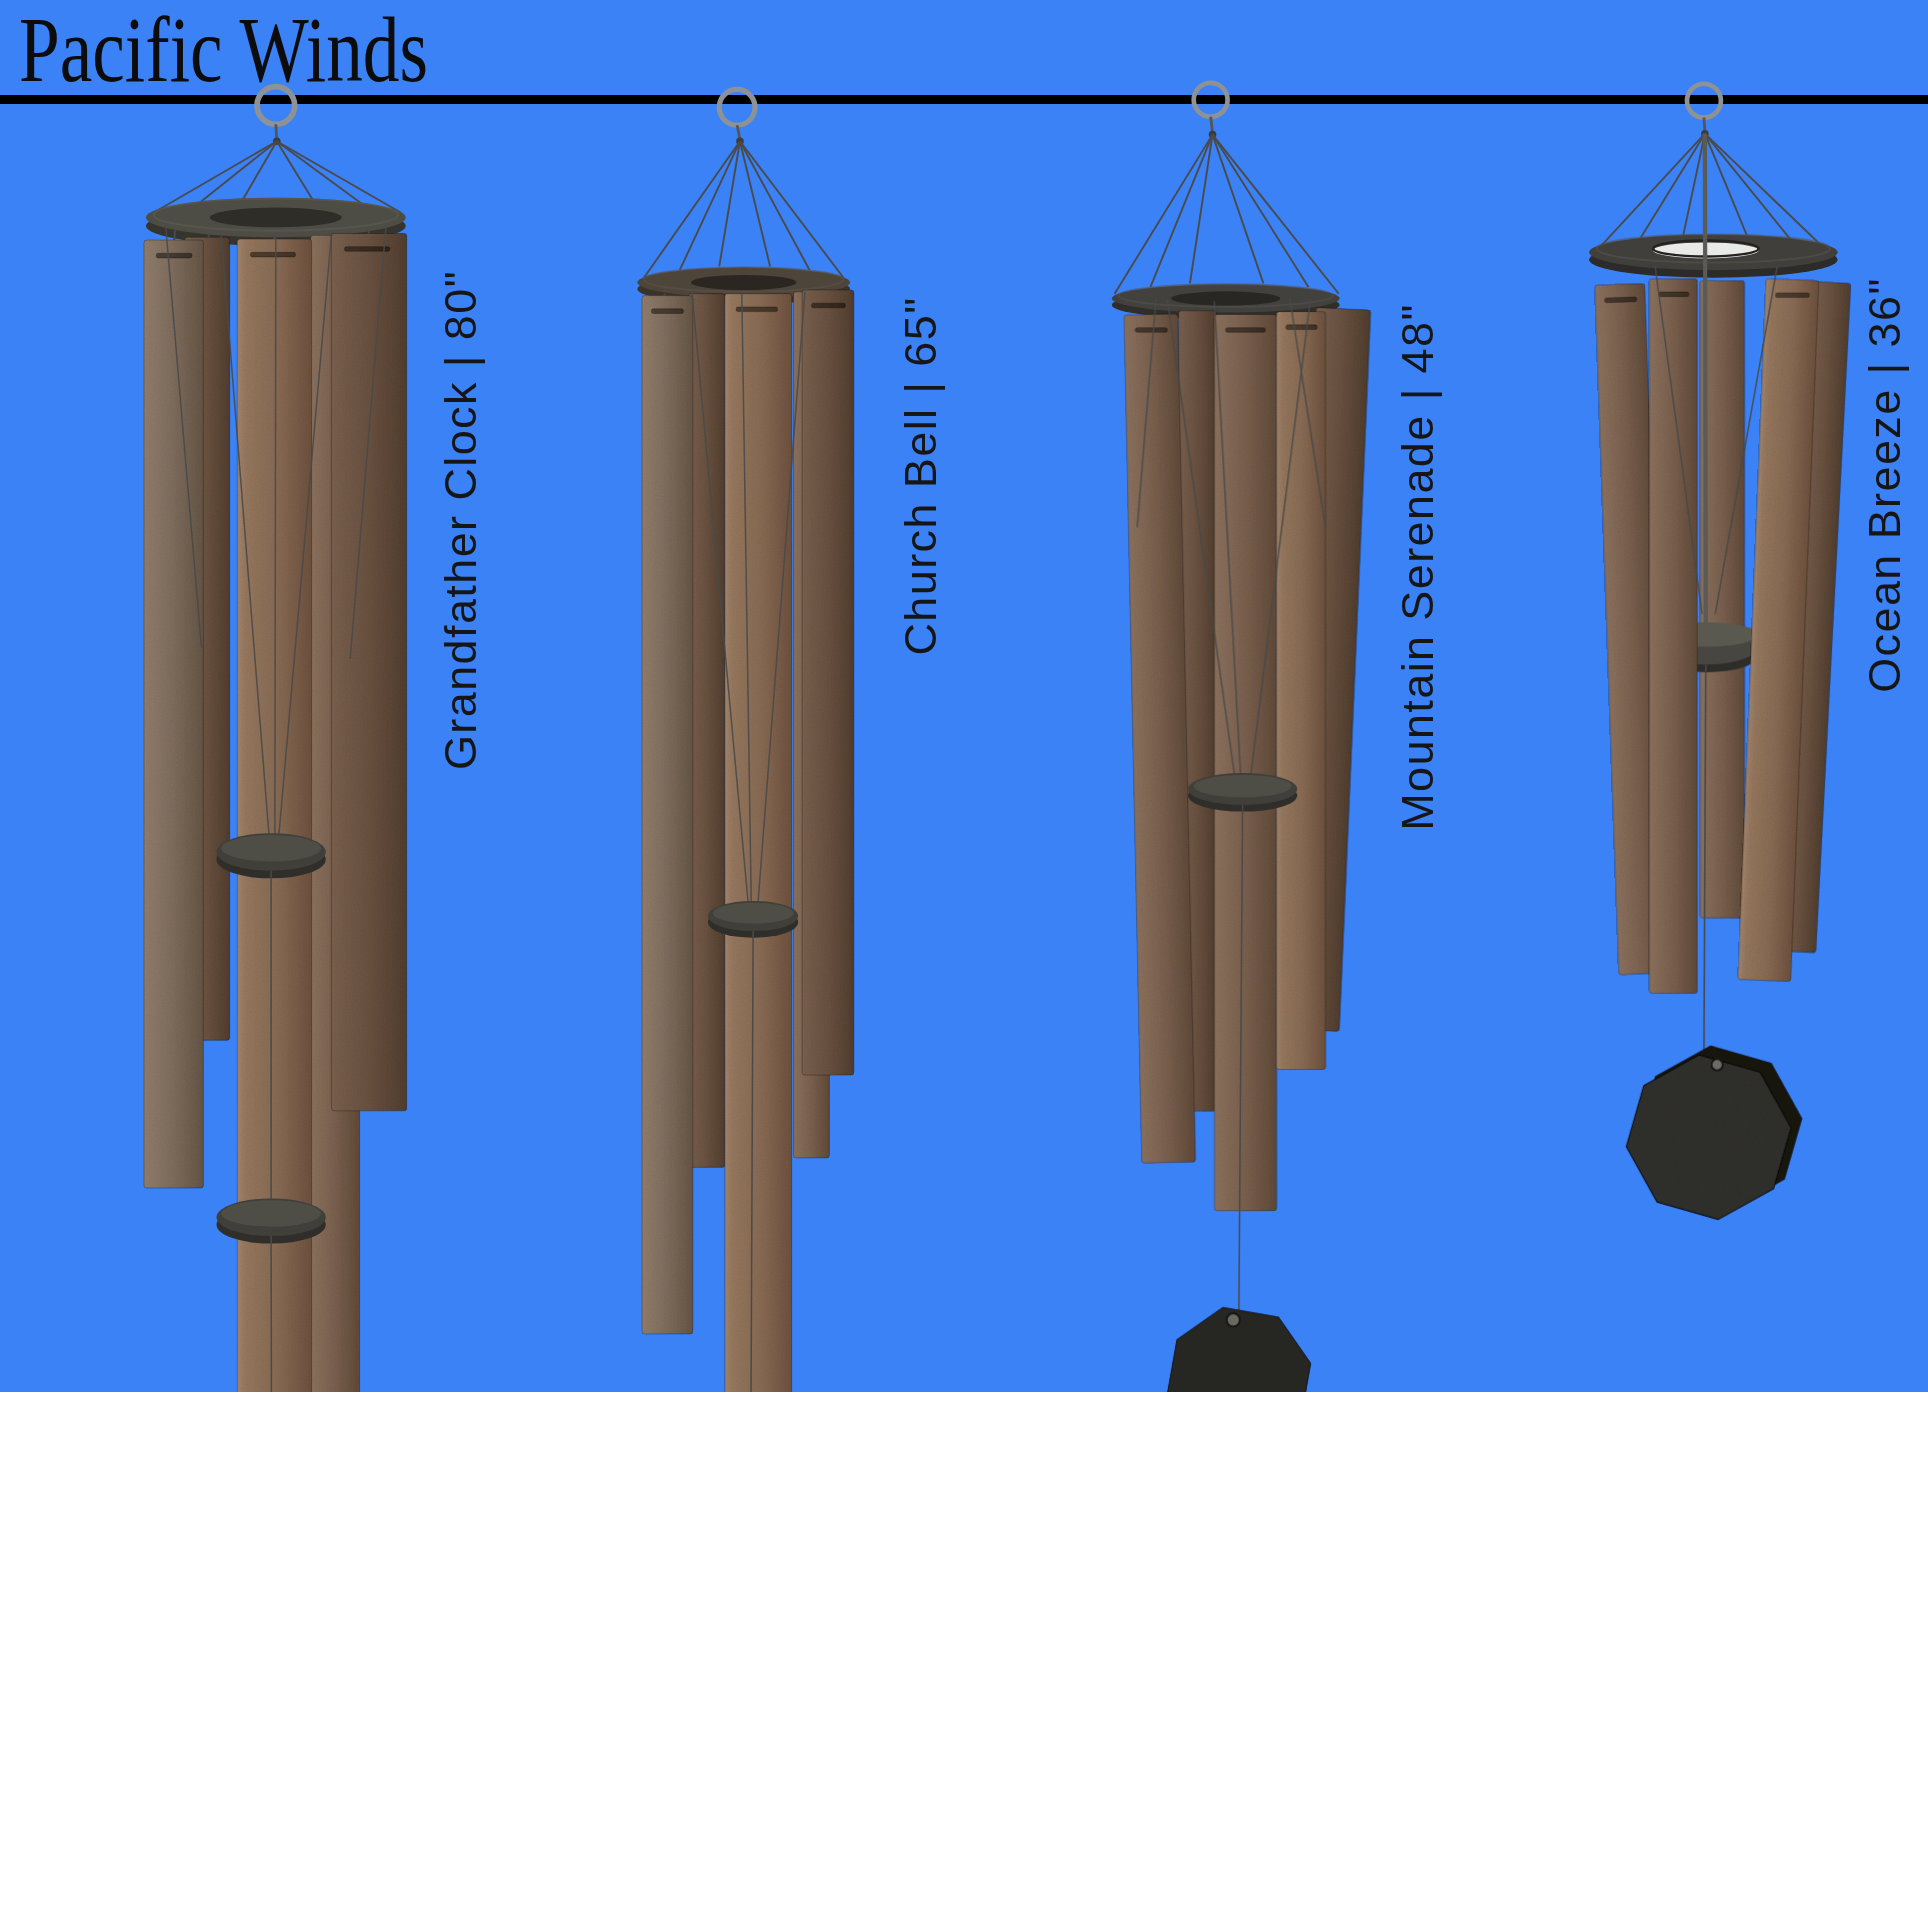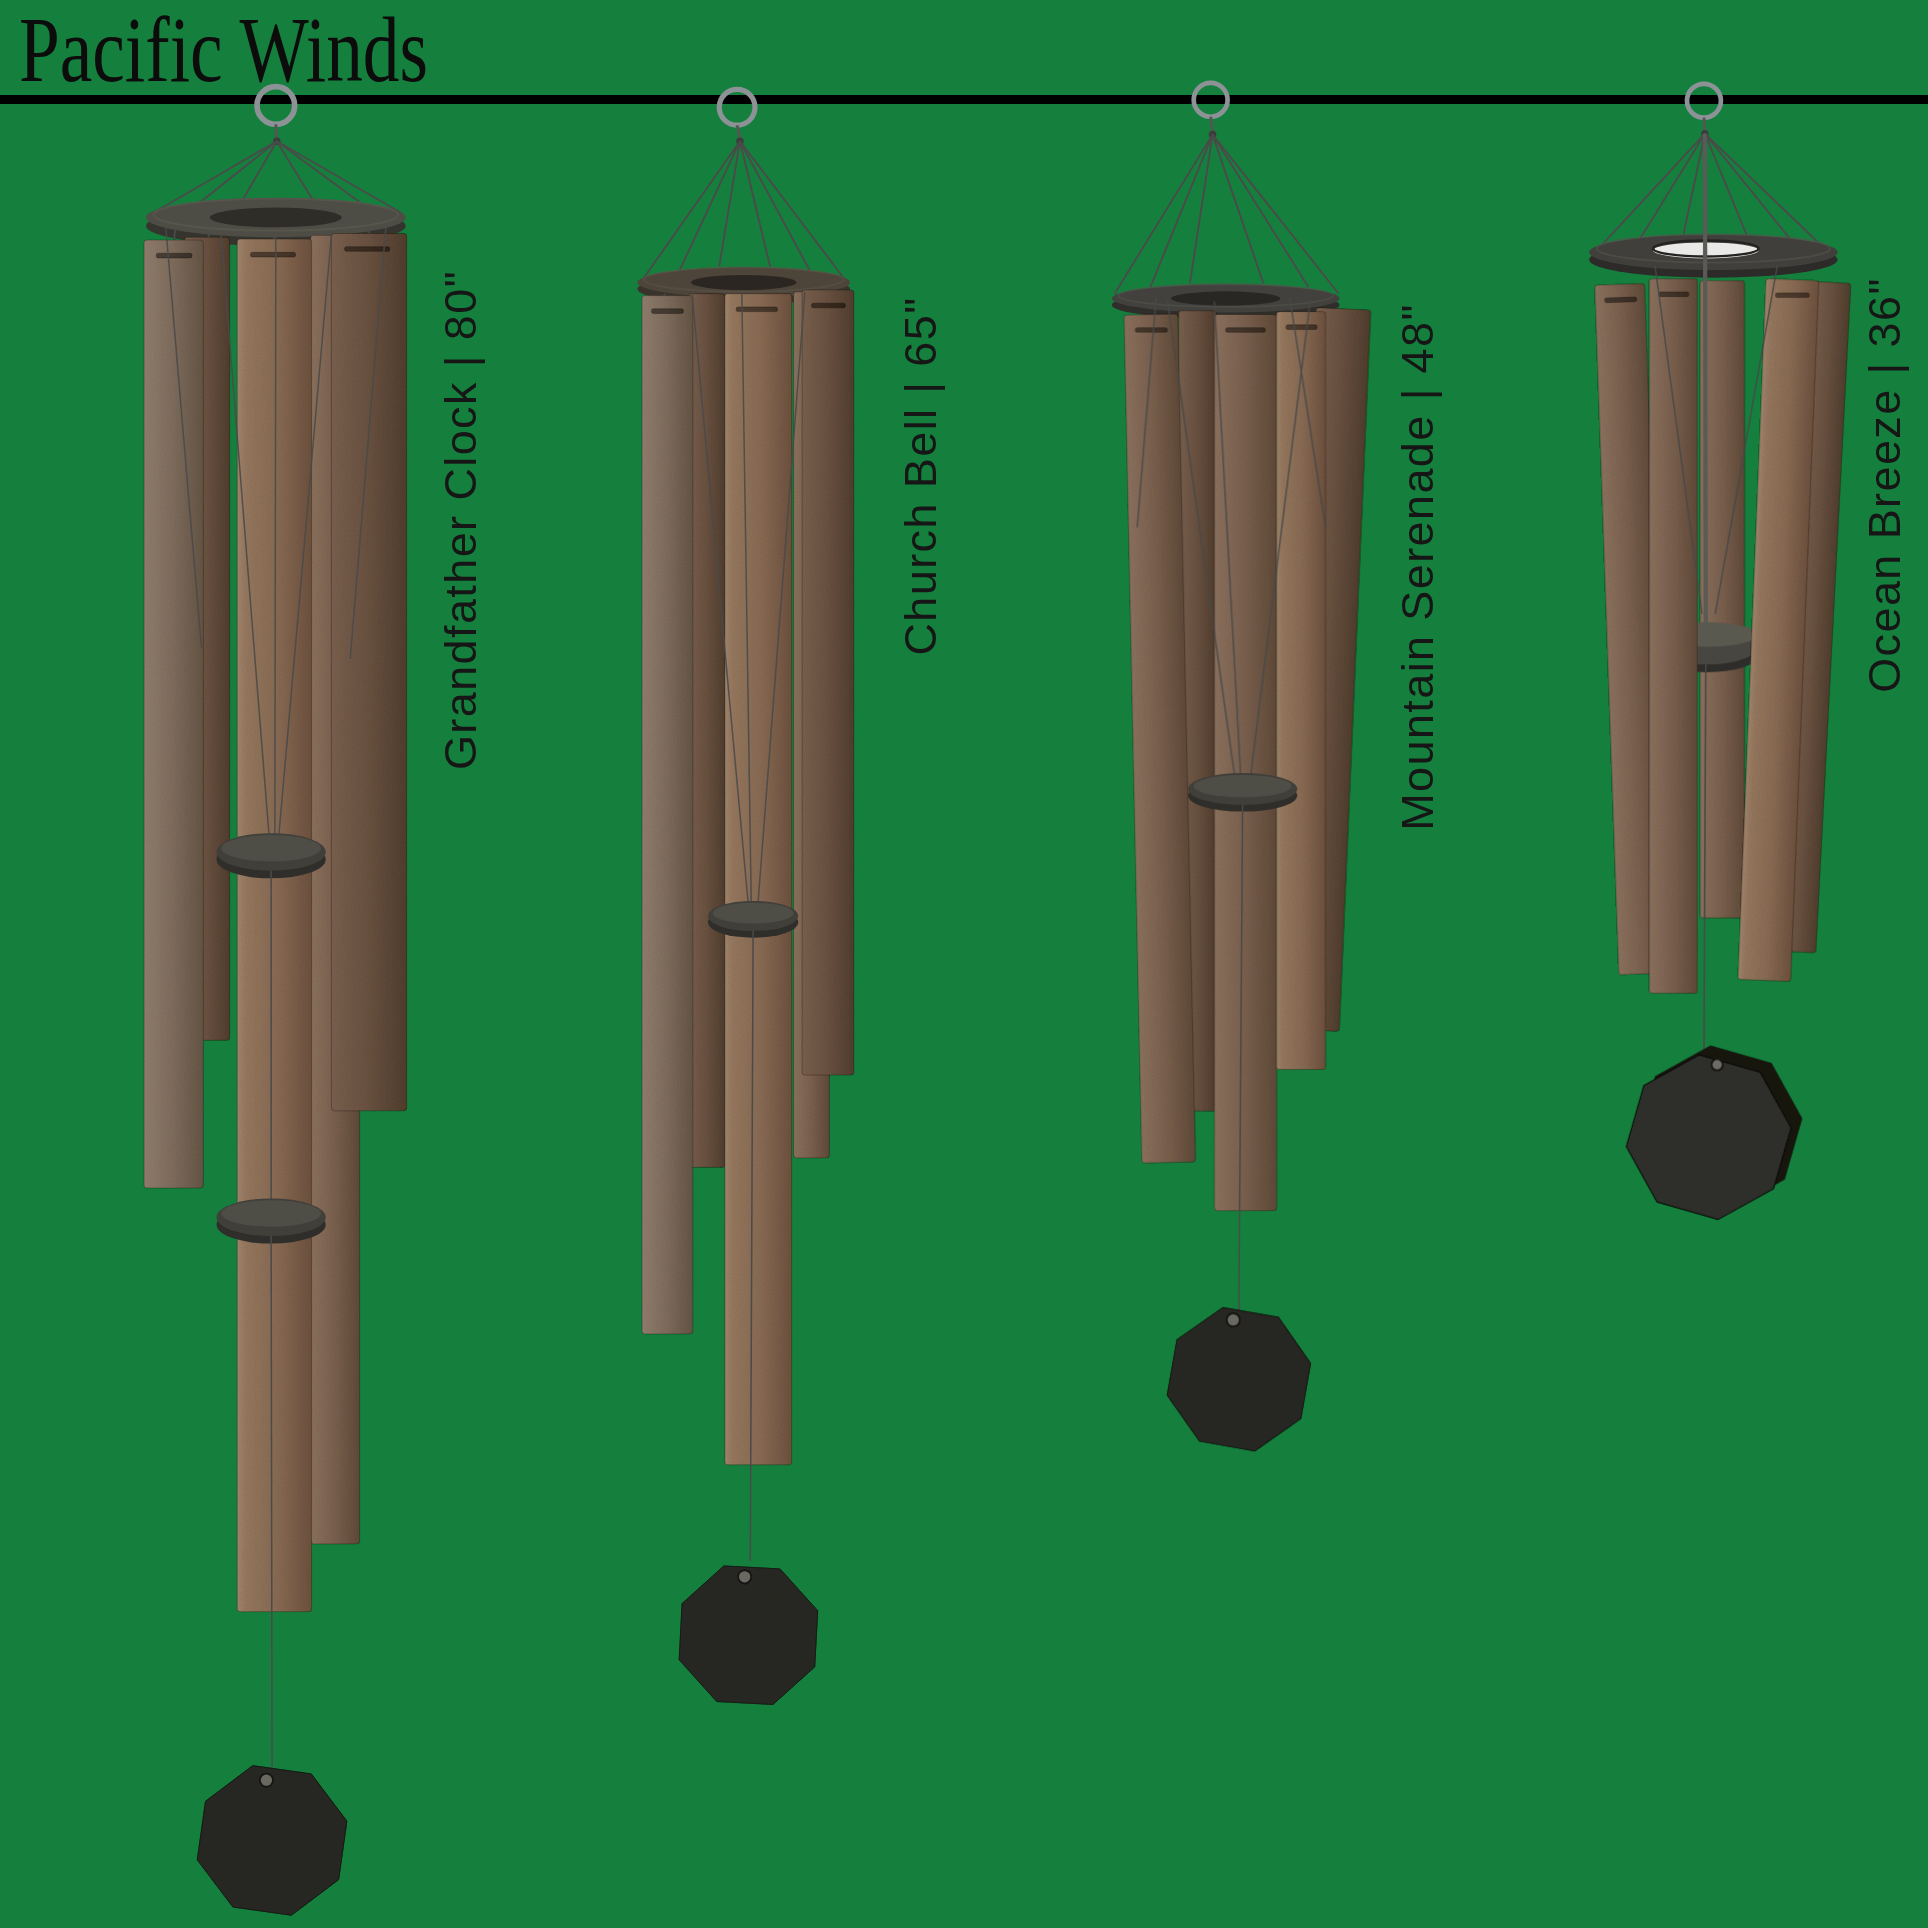--- a/index.html
+++ b/index.html
@@ -1,16 +1,16 @@
 <!DOCTYPE html>
 <html style="font-size:15px"><head>
 <meta charset="utf-8">
 <style>
   html,body{margin:0;padding:0;background:#ffffff;}
-  #canvas{position:relative;width:1928px;height:1928px;background:#15803d;overflow:hidden;
+  #canvas{position:relative;width:1928px;height:1392px;background:#3b82f6;overflow:hidden;
           font-family:"Liberation Sans",sans-serif;}
   #page-title{position:absolute;left:19px;top:1.9px;margin:0;color:#0c0c0c;
           font-family:"Liberation Serif",serif;font-weight:400;font-size:94px;line-height:1.0;
           transform:scaleX(0.78);transform-origin:left top;white-space:nowrap;}
   #title-rule{position:absolute;left:0;top:95px;width:1928px;height:8.5px;background:#000;}
   #chimes-svg{position:absolute;left:0;top:0;width:1928px;height:1928px;}
   .product-label{position:absolute;color:#161616;font-size:45px;font-weight:400;
           letter-spacing:1.4px;white-space:nowrap;transform:translate(-50%,-50%) rotate(-90deg);}
   .lbl-1{left:461px;top:520px;}
   .lbl-2{left:921px;top:476px;}

